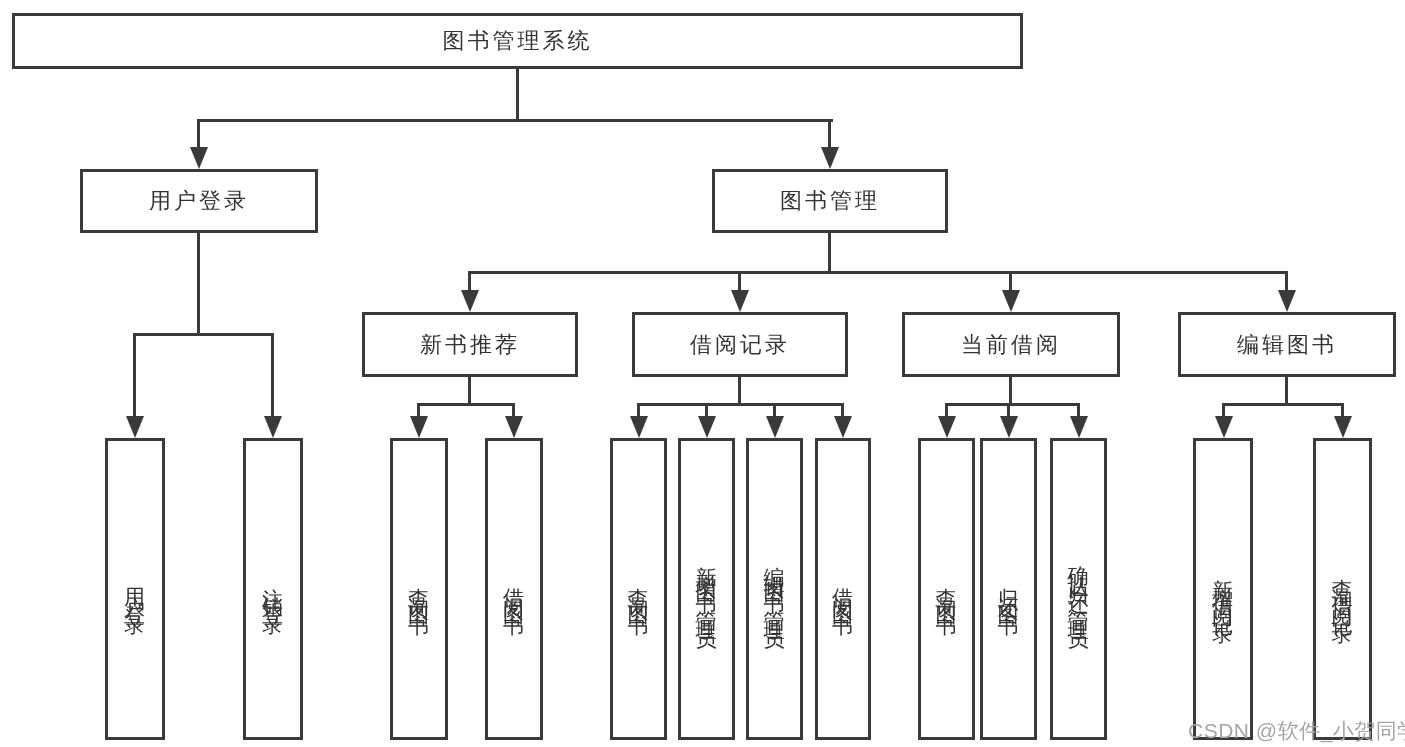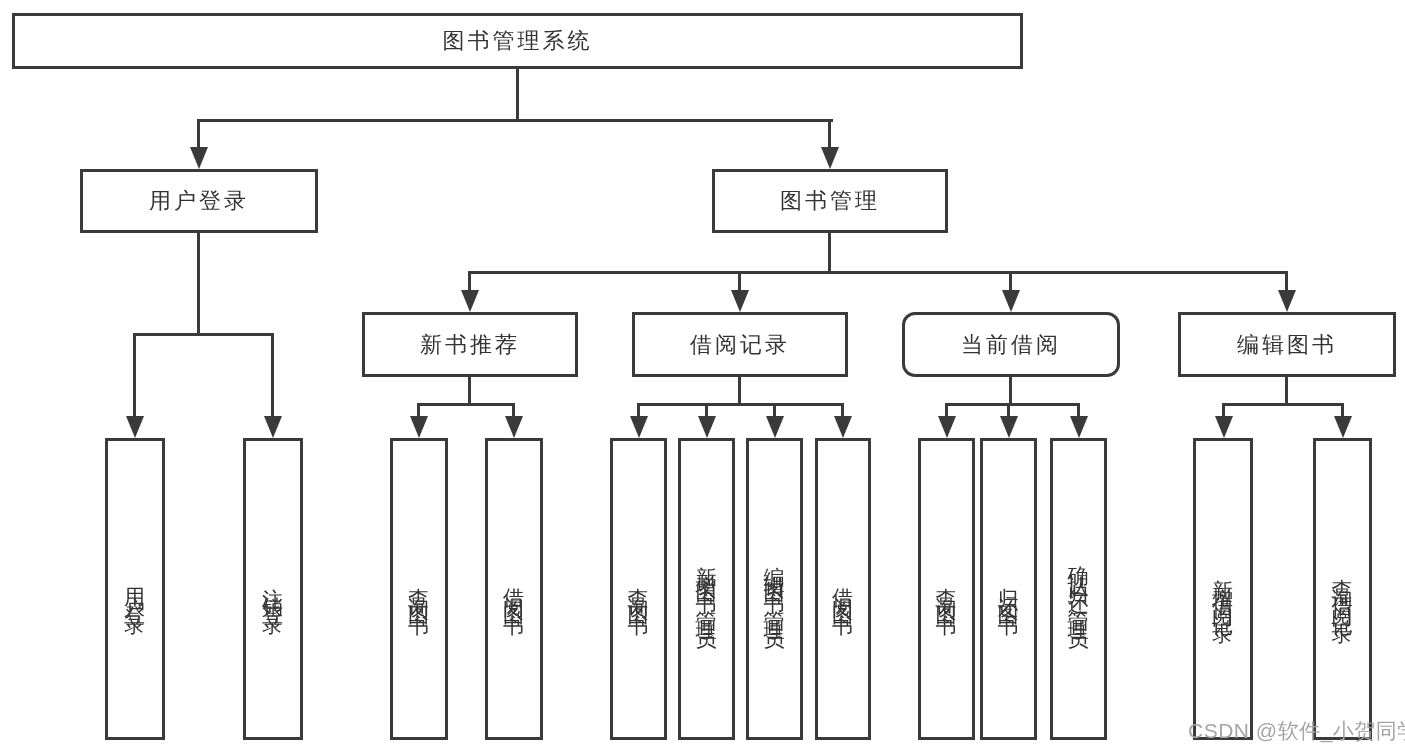--- a/index.html
+++ b/index.html
@@ -99,21 +99,21 @@
   <div class="arrow" style="left:731px;top:290px;"></div>
   <div class="arrow" style="left:1002px;top:290px;"></div>
   <div class="arrow" style="left:1278px;top:290px;"></div>
 
   <div class="hbox" style="left:362px;top:312px;width:216px;height:65px;">
     <span>新书推荐</span>
   </div>
   <div class="hbox" style="left:632px;top:312px;width:216px;height:65px;">
     <span>借阅记录</span>
   </div>
-  <div class="hbox" style="left:902px;top:312px;width:218px;height:65px;border-radius:13px;">
+  <div class="hbox" style="left:902px;top:312px;width:218px;height:65px;">
     <span>当前借阅</span>
   </div>
   <div class="hbox" style="left:1178px;top:312px;width:218px;height:65px;">
     <span>编辑图书</span>
   </div>
 
   <div class="ln" style="left:468px;top:377px;width:3px;height:29px;"></div>
   <div class="ln" style="left:417px;top:403px;width:98px;height:3px;"></div>
   <div class="ln" style="left:417px;top:403px;width:3px;height:16px;"></div>
   <div class="ln" style="left:512px;top:403px;width:3px;height:16px;"></div>

